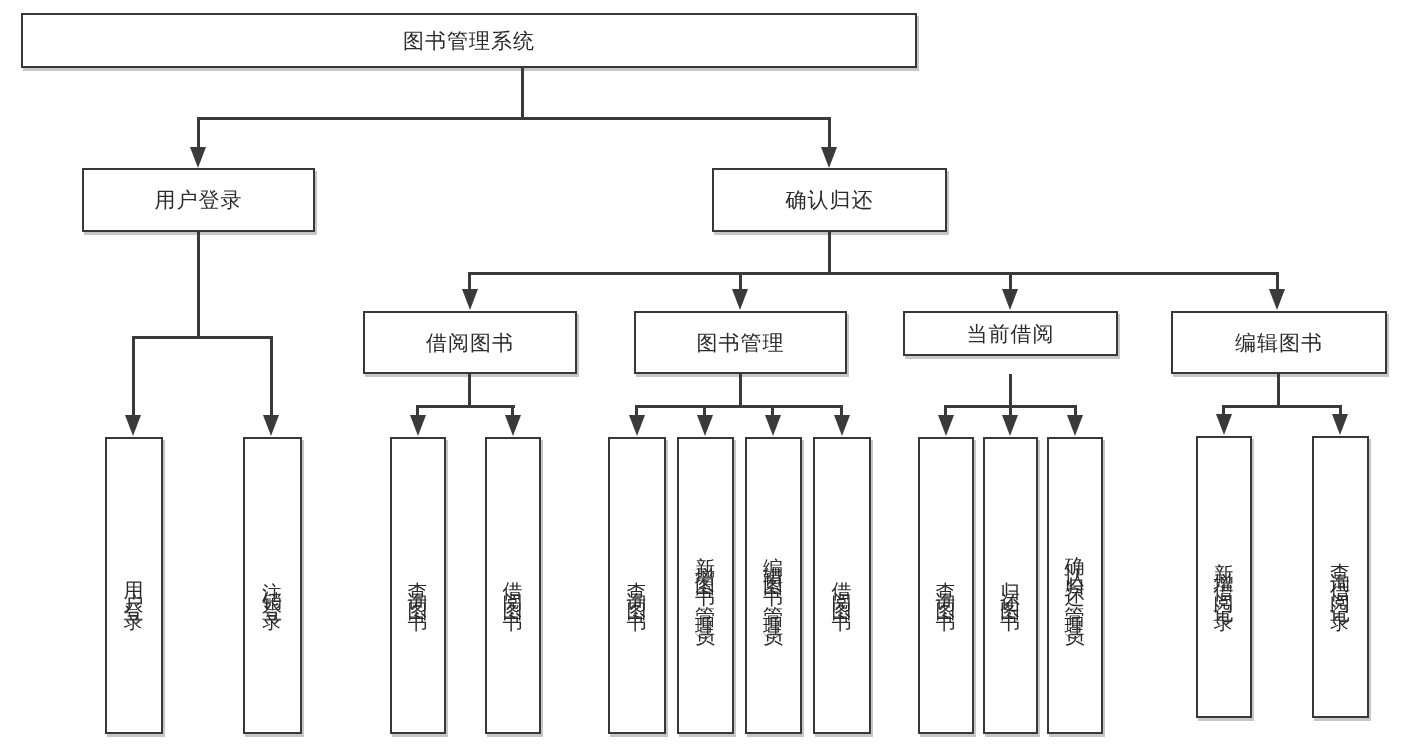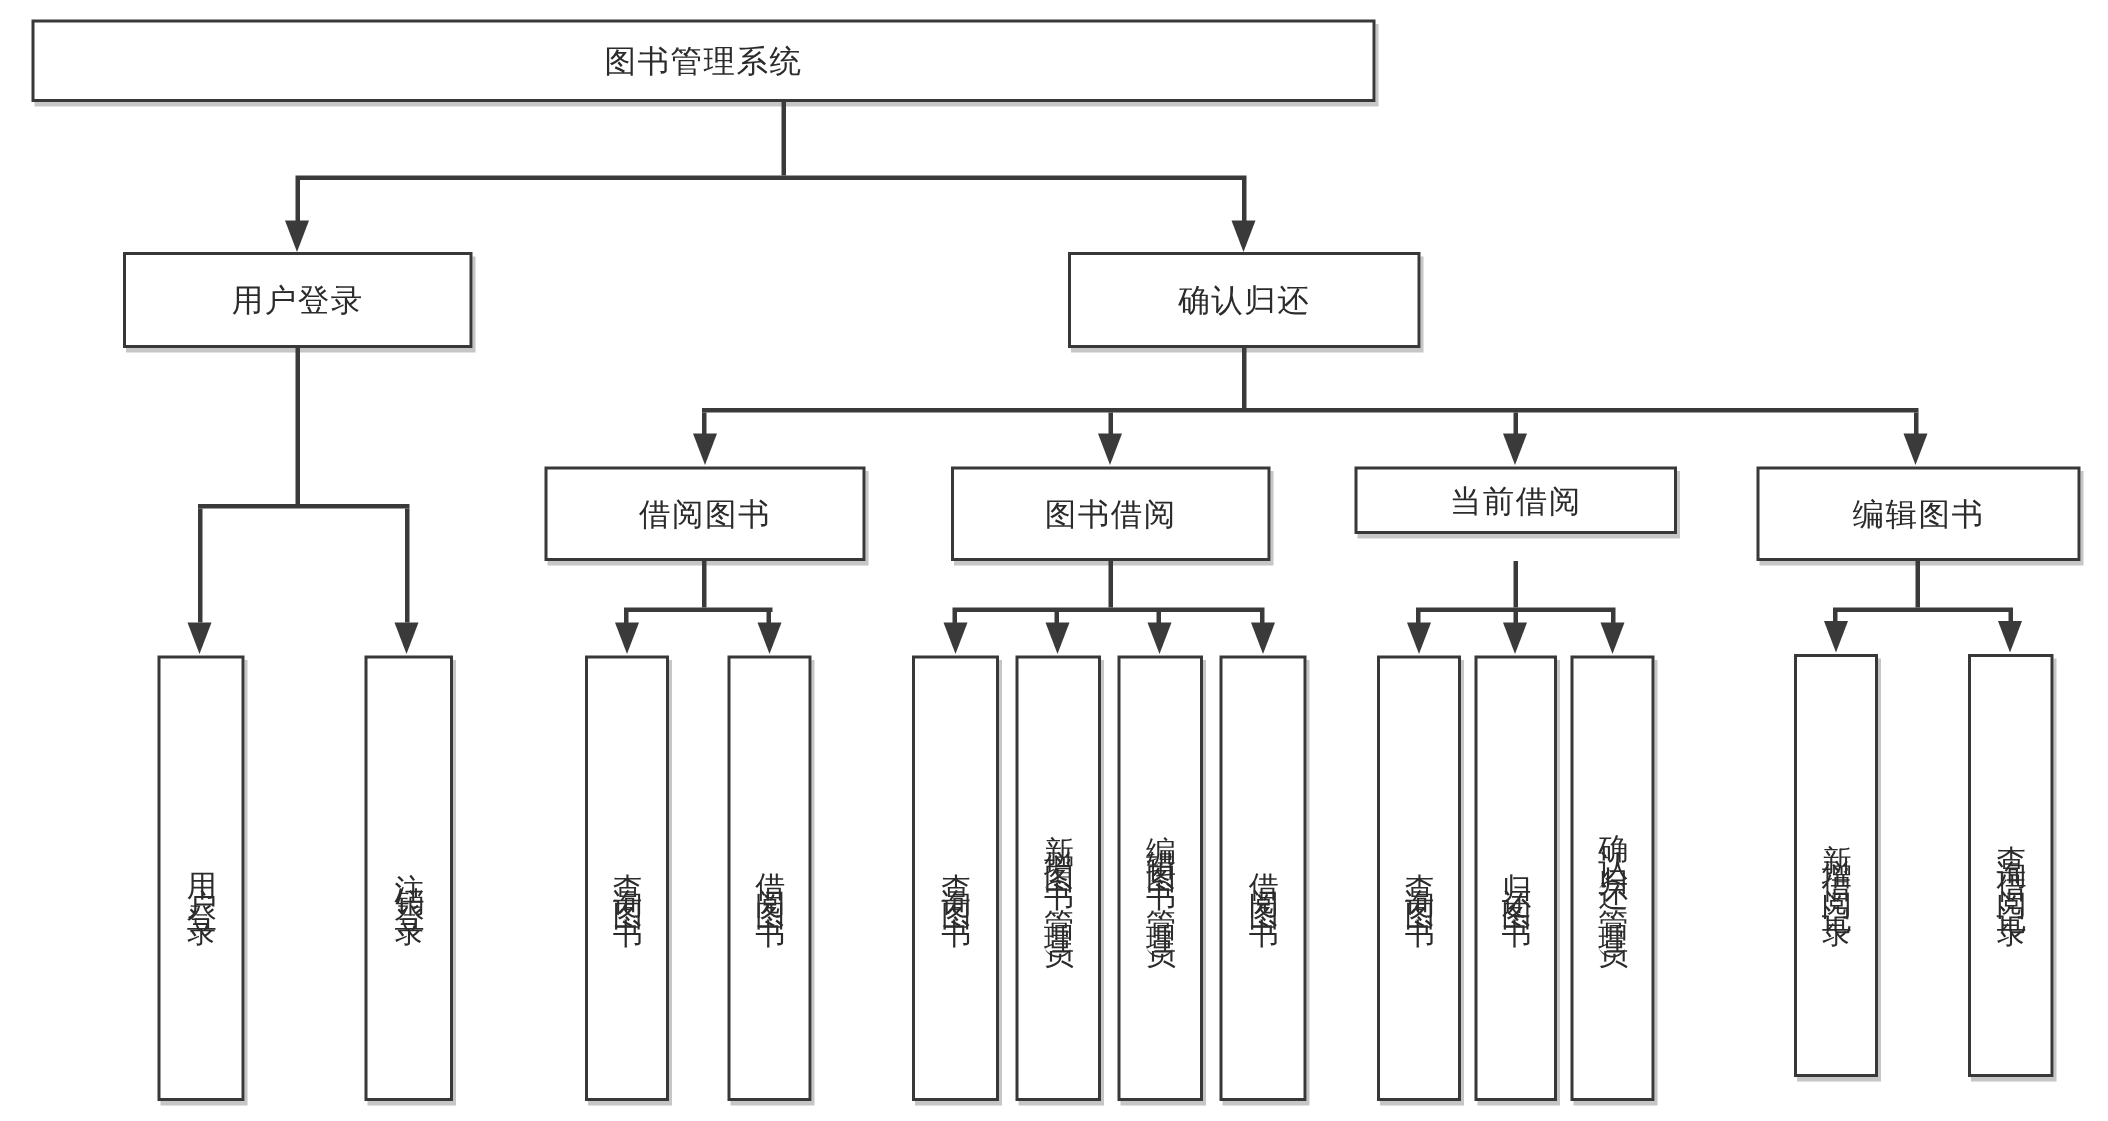--- a/index.html
+++ b/index.html
@@ -74,21 +74,21 @@
     <span>用户登录</span>
   </div>
   <div class="hbox" style="left:712px;top:168px;width:235px;height:64px">
     <span>确认归还</span>
   </div>
 
   <div class="hbox" style="left:363px;top:311px;width:214px;height:63px">
     <span>借阅图书</span>
   </div>
   <div class="hbox" style="left:634px;top:311px;width:213px;height:63px">
-    <span>图书借阅</span>
+    <span>图书管理</span>
   </div>
   <div class="hbox" style="left:903px;top:311px;width:215px;height:45px">
     <span>当前借阅</span>
   </div>
   <div class="hbox" style="left:1171px;top:311px;width:216px;height:63px">
     <span>编辑图书</span>
   </div>
 
   <div class="vbox" style="left:105px;top:437px;width:58px;height:297px">
     <span>用户登录</span>

